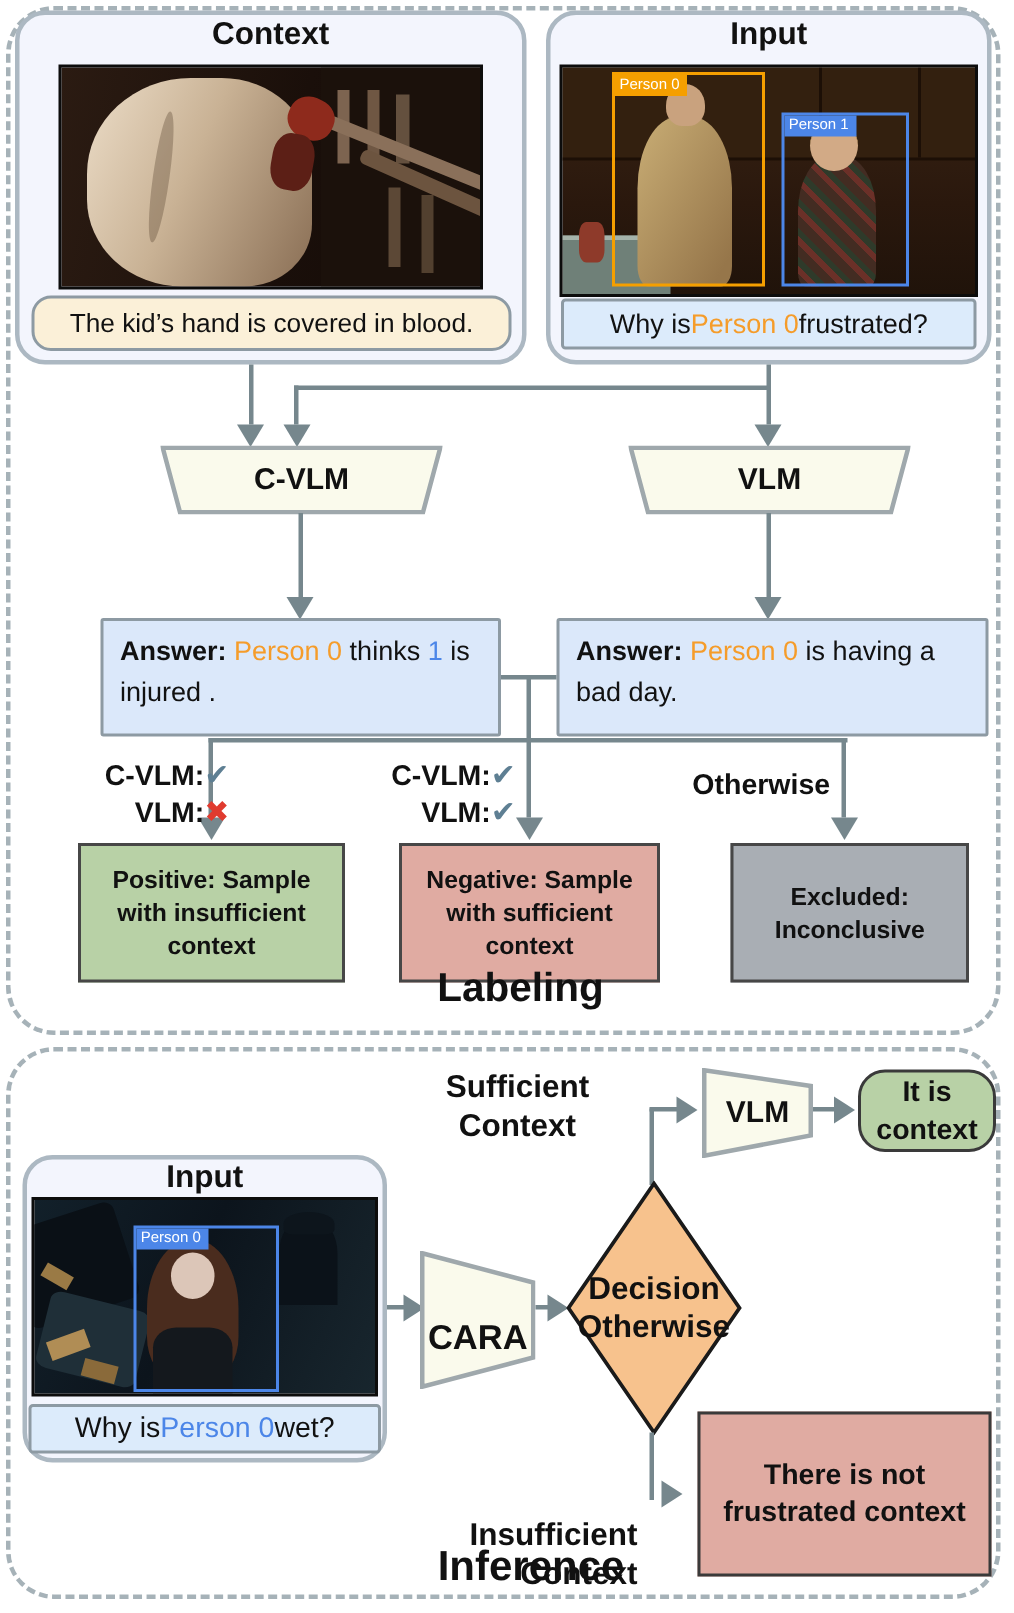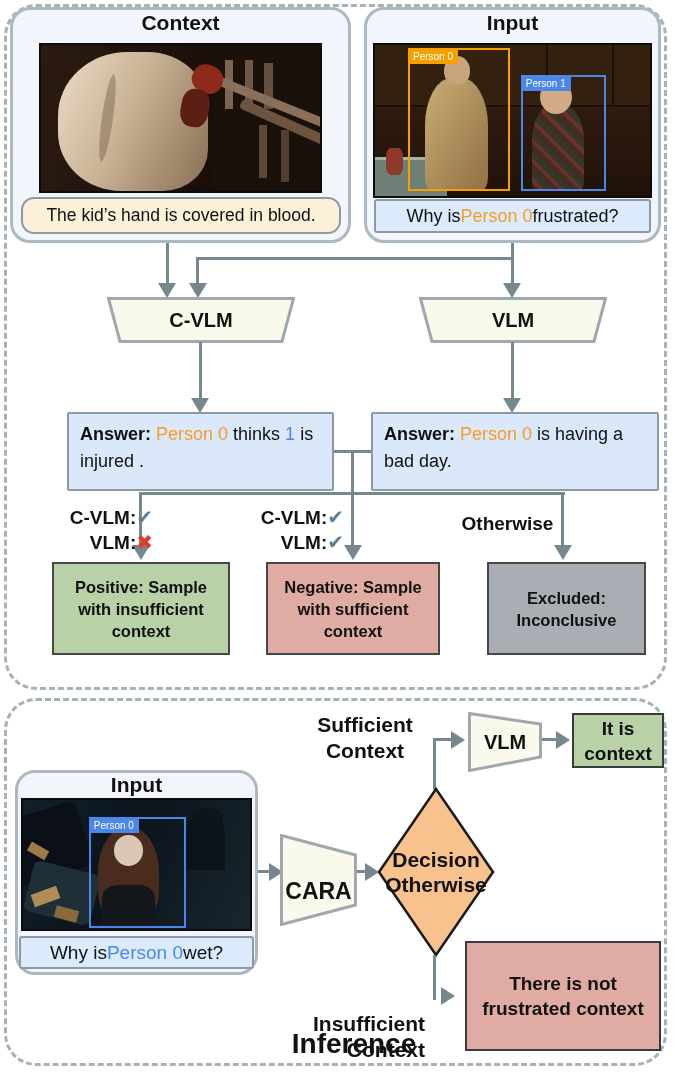--- a/index.html
+++ b/index.html
@@ -146,43 +146,44 @@
   <div class="abs cond" style="left:222px;top:505px;width:122px;">
     <div><span>C-VLM:</span><span class="mark check">✔</span></div>
     <div><span>VLM:</span><span class="mark check">✔</span></div>
   </div>
   <div class="abs" style="left:450px;top:513px;width:115px;text-align:center;font-weight:bold;font-size:19px;">Otherwise</div>
 
   <div class="abs outcome" style="left:52px;top:562px;width:178px;height:93px;background:#b8d1a6;">Positive: Sample with insufficient context</div>
   <div class="abs outcome" style="left:266px;top:562px;width:174px;height:93px;background:#e0aba2;">Negative: Sample with sufficient context</div>
   <div class="abs outcome" style="left:487px;top:562px;width:159px;height:93px;background:#a9aeb4;">Excluded: Inconclusive</div>
 
+  <div class="abs section-label" style="left:247px;top:643px;width:200px;font-size:27px;">Labeling</div>
 
   <div class="abs dashed-box" style="left:4px;top:698px;width:663px;height:368px;"></div>
 
-  <div class="abs sidelabel" style="left:300px;top:712px;width:130px;">
+  <div class="abs sidelabel" style="left:280px;top:712px;width:130px;">
     <div>Sufficient</div>
     <div>Context</div>
   </div>
 
   <div class="abs line" style="left:433px;top:739px;width:3px;height:51px;"></div>
   <div class="abs line" style="left:433px;top:738px;width:20px;height:3px;"></div>
   <div class="abs ah-right" style="left:451px;top:731px;"></div>
 
   <div class="abs trap" style="left:468px;top:712px;width:74px;height:60px;">
     <svg width="74" height="60" viewBox="0 0 74 60">
       <polygon points="1.5,1.5 72.5,12 72.5,45 1.5,58.5" fill="#fafaec" stroke="#9fa8ac" stroke-width="3"></polygon>
     </svg>
     <span class="tlabel" style="font-size:20px;">VLM</span>
   </div>
 
   <div class="abs line" style="left:542px;top:738px;width:16px;height:3px;"></div>
   <div class="abs ah-right" style="left:556px;top:731px;"></div>
 
-  <div class="abs resultbox" style="left:572px;top:713px;width:92px;height:55px;background:#b8d1a6;font-size:19px;line-height:25px;">
+  <div class="abs resultbox" style="left:572px;top:713px;width:92px;height:55px;background:#b8d1a6;font-size:19px;line-height:25px;border-radius:18px;">
     <div>
       <div>It is</div>
       <div>context</div>
     </div>
   </div>
 
   <div class="abs panel" style="left:15px;top:770px;width:243px;height:205px;"></div>
   <div class="abs panel-title" style="left:15px;top:773px;width:243px;">Input</div>
 
   <div class="abs scene" style="left:21px;top:798px;width:231px;height:133px;background:linear-gradient(115deg,#12202a 0%,#0c141c 45%,#18262e 100%);">

